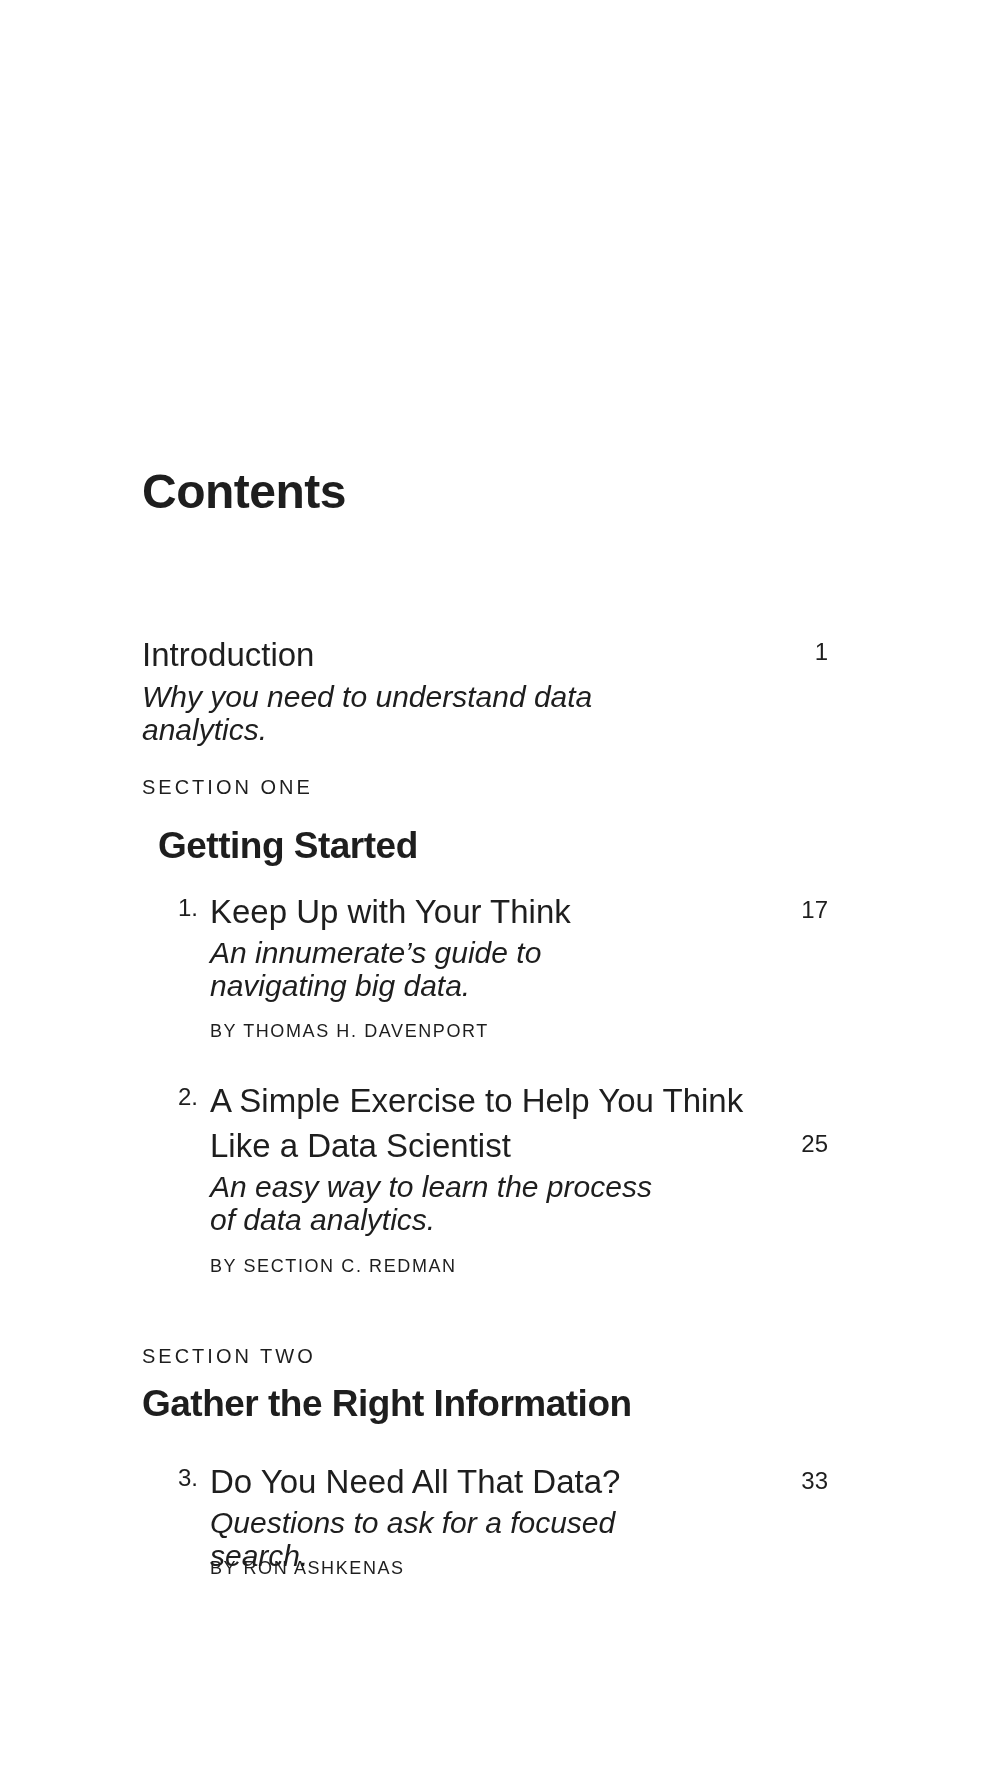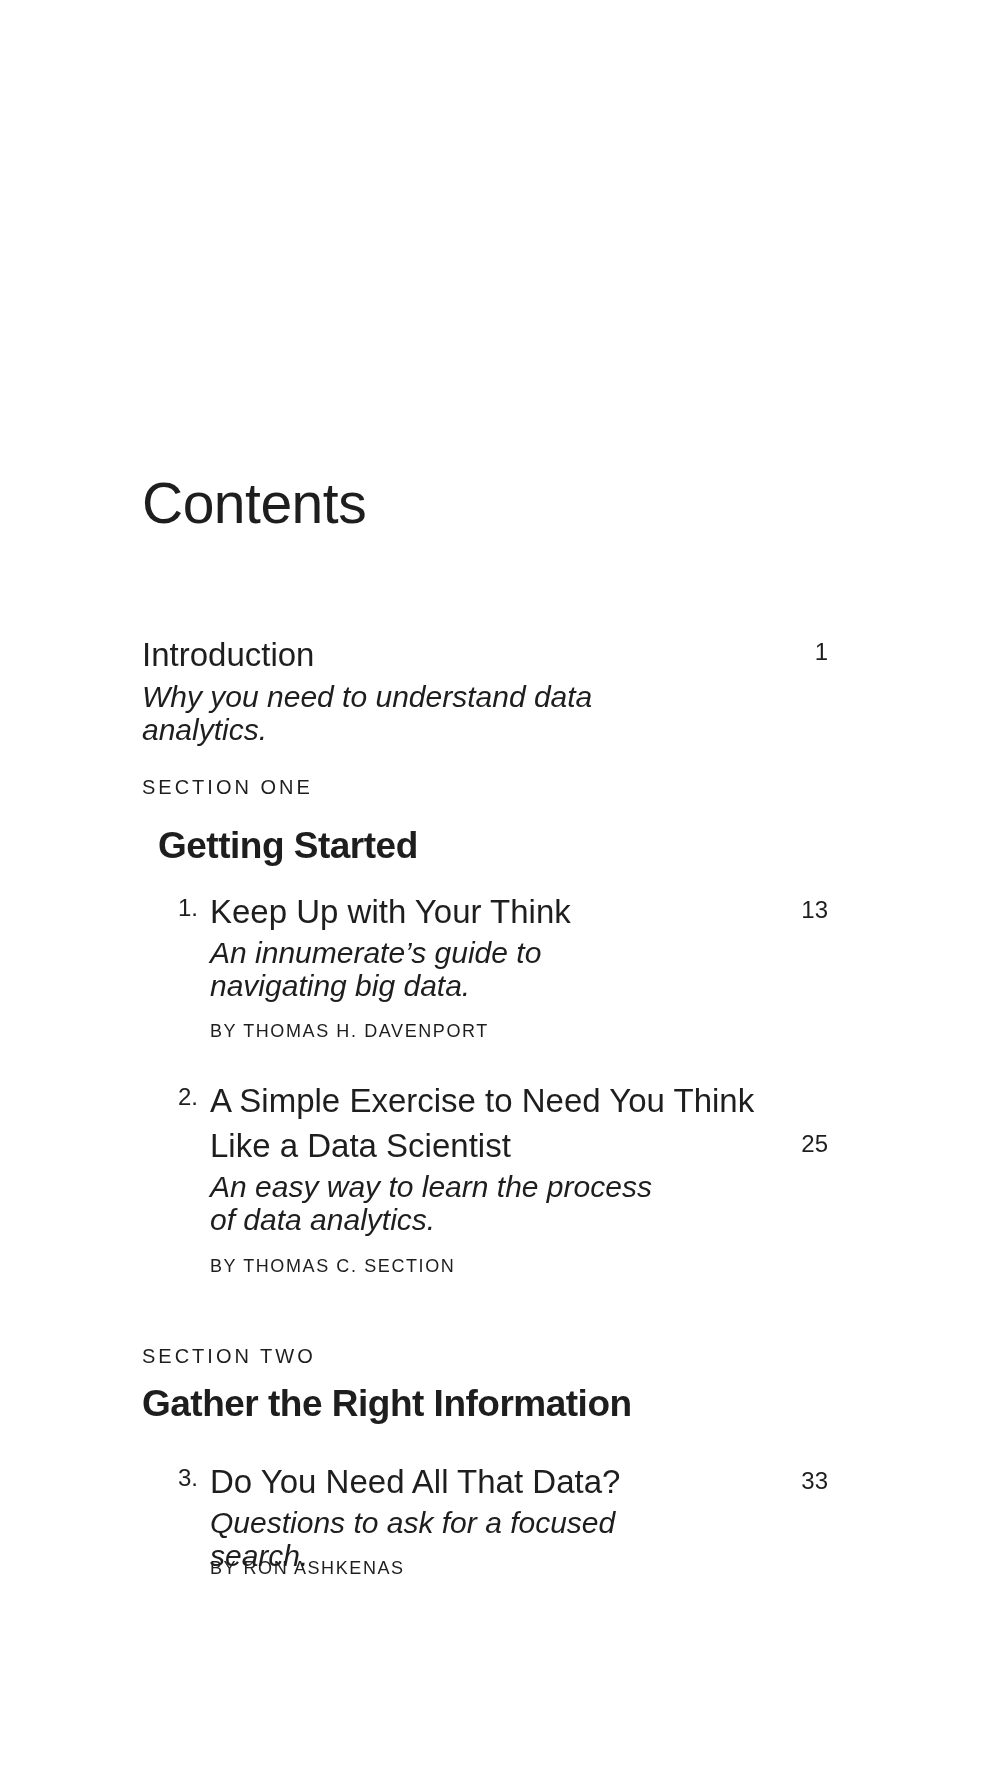--- a/index.html
+++ b/index.html
@@ -1,19 +1,19 @@
 <!DOCTYPE html>
 <html><head>
 <meta charset="utf-8">
 <style>
   html, body { margin:0; padding:0; background:#ffffff; }
   body { width:984px; height:1784px; position:relative; overflow:hidden; color:#1e1e1e;
          font-family: "Liberation Sans", sans-serif; }
   .abs { position:absolute; white-space:nowrap; }
-  .title { left:142px; top:432px; font-size:57px; font-weight:normal; letter-spacing:-0.5px; }
+  .title { left:142px; top:432px; font-size:48px; font-weight:bold; letter-spacing:-0.5px; }
   .entry-title { font-size:33px; }
   .pagenum { font-size:24px; text-align:right; width:60px; left:768px; }
   .desc { font-style:italic; font-size:30px; line-height:33px; white-space:normal; width:470px; }
   .byline { font-size:18px; letter-spacing:1.6px; }
   .sec-label { left:142px; font-size:20px; letter-spacing:3px; }
   .sec-heading { left:142px; font-size:37px; font-weight:bold; letter-spacing:-0.5px; }
   .num { font-size:24px; text-align:right; width:40px; left:158px; }
 </style>
 </head>
 <body>
@@ -26,32 +26,32 @@
   <div class="abs desc" style="left:142px; top:680px;">Why you need to understand data analytics.</div>
 </div>
 
 <div>
   <div class="abs sec-label" style="top:776px;">SECTION ONE</div>
   <div class="abs sec-heading" style="top:825px;margin-left:16px;">Getting Started</div>
 
   <div>
     <div class="abs num" style="top:894px;">1.</div>
     <div class="abs entry-title" style="left:210px; top:893px;">Keep Up with Your Think</div>
-    <div class="abs pagenum" style="top:896px;">13</div>
+    <div class="abs pagenum" style="top:896px;">17</div>
     <div class="abs desc" style="left:210px; top:936px; width:420px;">An innumerate’s guide to navigating big data.</div>
     <div class="abs byline" style="left:210px; top:1021px;">BY THOMAS H. DAVENPORT</div>
   </div>
 
   <div>
     <div class="abs num" style="top:1083px;">2.</div>
-    <div class="abs entry-title" style="left:210px; top:1082px;">A Simple Exercise to Need You Think</div>
+    <div class="abs entry-title" style="left:210px; top:1082px;">A Simple Exercise to Help You Think</div>
     <div class="abs entry-title" style="left:210px; top:1127px;">Like a Data Scientist</div>
     <div class="abs pagenum" style="top:1130px;">25</div>
     <div class="abs desc" style="left:210px; top:1170px; width:460px;">An easy way to learn the process of data analytics.</div>
-    <div class="abs byline" style="left:210px; top:1256px;">BY THOMAS C. SECTION</div>
+    <div class="abs byline" style="left:210px; top:1256px;">BY SECTION C. REDMAN</div>
   </div>
 </div>
 
 <div>
   <div class="abs sec-label" style="top:1345px;">SECTION TWO</div>
   <div class="abs sec-heading" style="top:1383px;">Gather the Right Information</div>
 
   <div>
     <div class="abs num" style="top:1464px;">3.</div>
     <div class="abs entry-title" style="left:210px; top:1463px;text-align:right;">Do You Need All That Data?</div>

